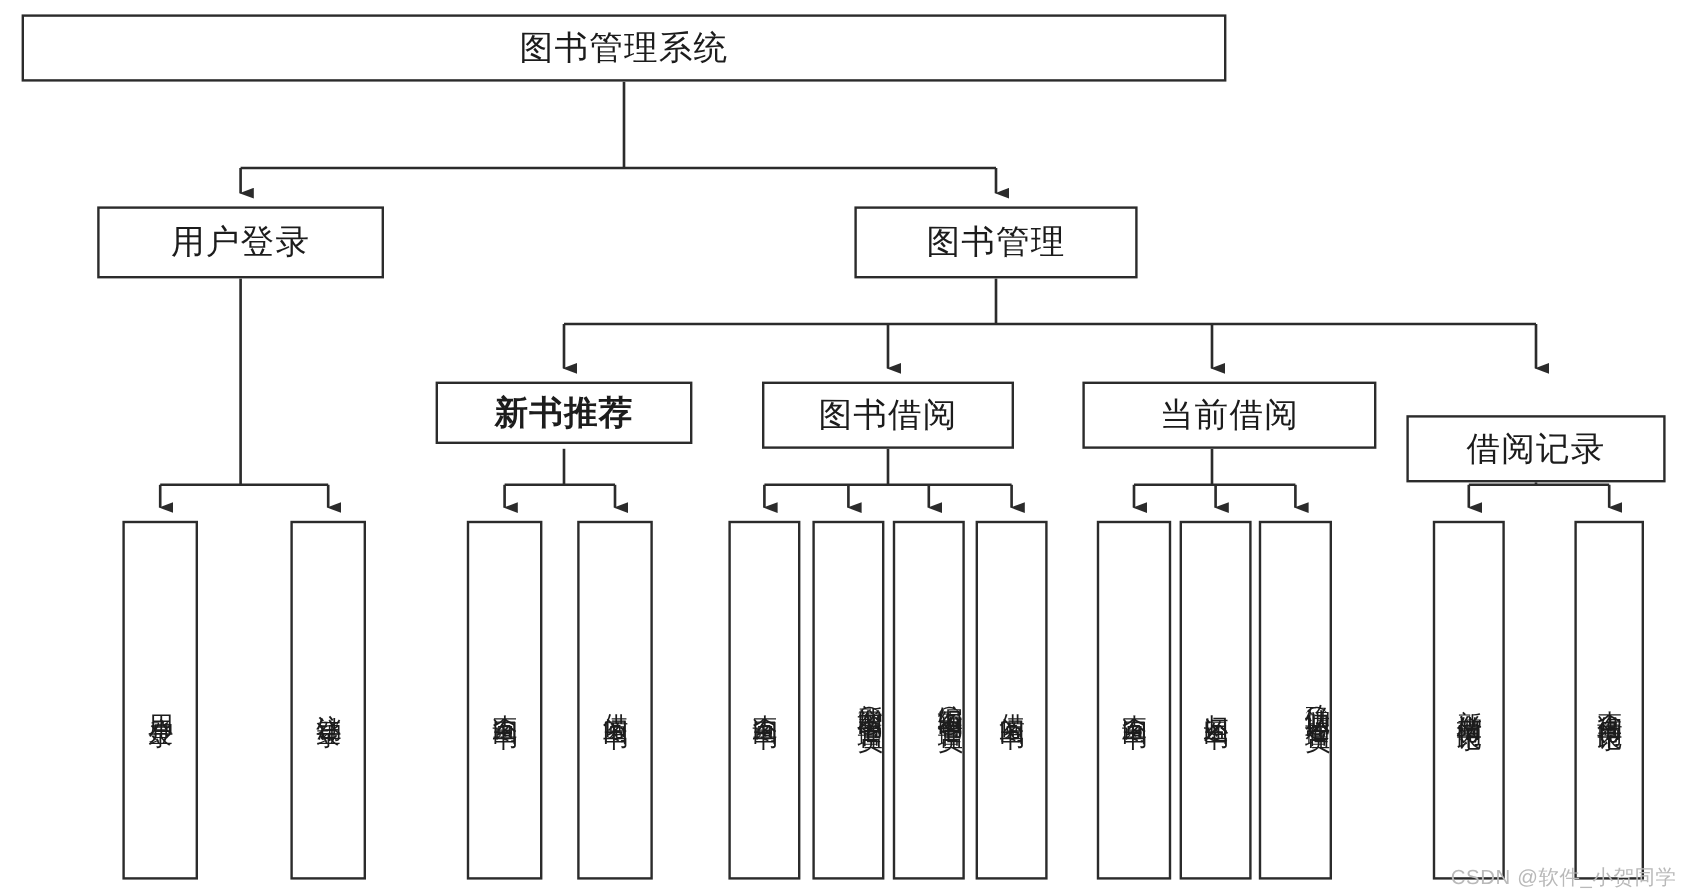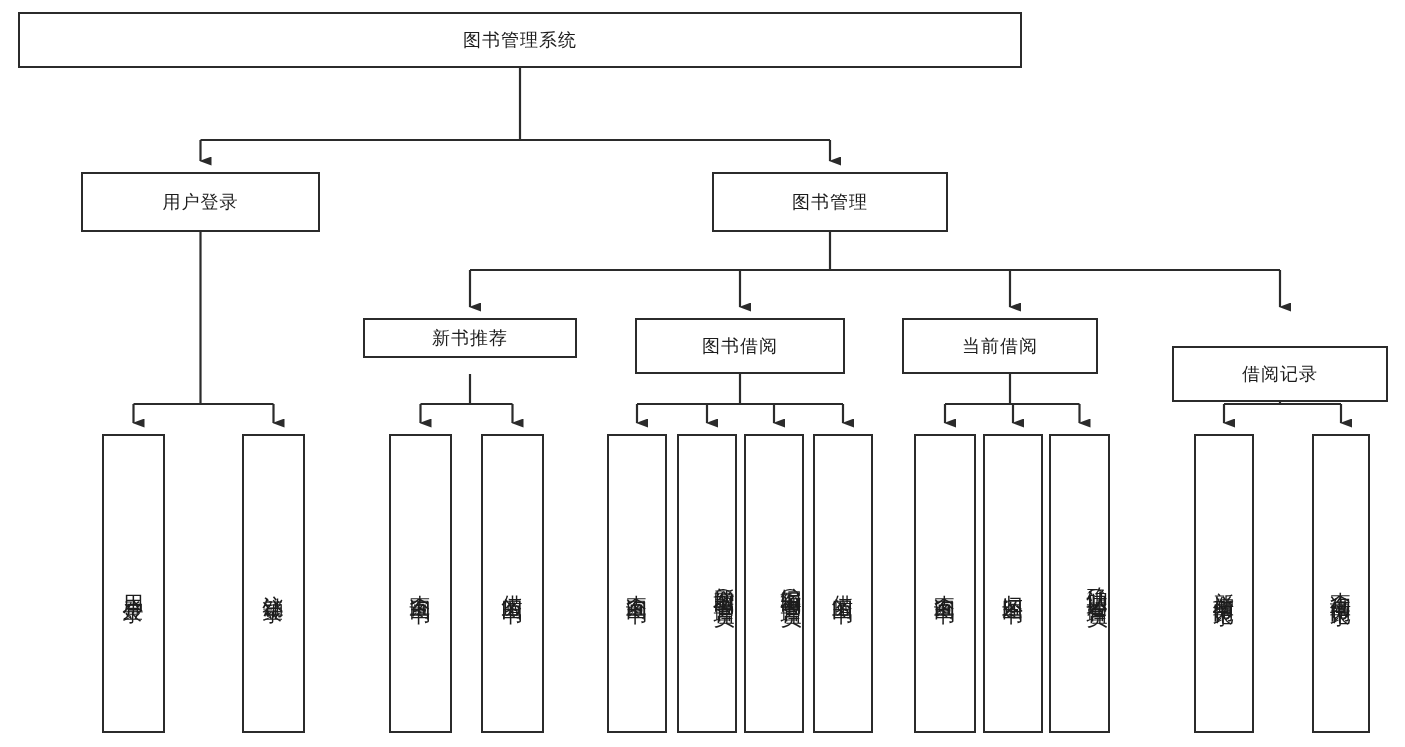--- a/index.html
+++ b/index.html
@@ -29,21 +29,21 @@
     position: absolute;
     box-sizing: border-box;
     border: 2px solid #2b2b2b;
     background: #ffffff;
     display: flex;
     align-items: center;
     justify-content: center;
     color: #1c1c1c;
   }
   .node.h {
-    font-size: 18px;
+    font-size: 28px;
     letter-spacing: 1px;
   }
   .node.v {
     writing-mode: vertical-rl;
     text-orientation: upright;
     font-size: 21px;
     letter-spacing: 3px;
     line-height: 1;
     padding: 6px 0;
     align-items: flex-start;
@@ -117,27 +117,27 @@
   <div id="node-layer">
       <div class="node h" style="left: 18px; top: 12px; width: 1004px; height: 56px;">
         <span>图书管理系统</span>
       </div>
       <div class="node h" style="left: 81px; top: 172px; width: 239px; height: 60px;">
         <span>用户登录</span>
       </div>
       <div class="node h" style="left: 712px; top: 172px; width: 236px; height: 60px;">
         <span>图书管理</span>
       </div>
-      <div class="node h" style="left: 363px; top: 318px; width: 214px; height: 40px;">
+      <div class="node h" style="left: 363px; top: 318px; width: 214px; height: 52px; font-weight: bold;">
         <span>新书推荐</span>
       </div>
       <div class="node h" style="left: 635px; top: 318px; width: 210px; height: 56px; text-align: right;">
         <span>图书借阅</span>
       </div>
-      <div class="node h" style="left: 902px; top: 318px; width: 196px; height: 56px;">
+      <div class="node h" style="left: 902px; top: 318px; width: 245px; height: 56px;">
         <span>当前借阅</span>
       </div>
       <div class="node h" style="left: 1172px; top: 318px; width: 216px; height: 56px; margin-top: 28px;">
         <span>借阅记录</span>
       </div>
       <div class="node v center" style="left: 102px; top: 434px; width: 63px; height: 299px;">
         <span class="vtext">用户登录</span>
       </div>
       <div class="node v center" style="left: 242px; top: 434px; width: 63px; height: 299px;">
         <span class="vtext">注销登录</span>
@@ -170,13 +170,14 @@
         <span class="vtext">确认归还（管理员）</span>
       </div>
       <div class="node v center" style="left: 1194px; top: 434px; width: 60px; height: 299px;">
         <span class="vtext">新增借阅记录</span>
       </div>
       <div class="node v center" style="left: 1312px; top: 434px; width: 58px; height: 299px;">
         <span class="vtext">查询借阅记录</span>
       </div>
     </div>
 
+  <div class="watermark">CSDN @软件_小贺同学</div>
 </div>
 
 </body></html>

